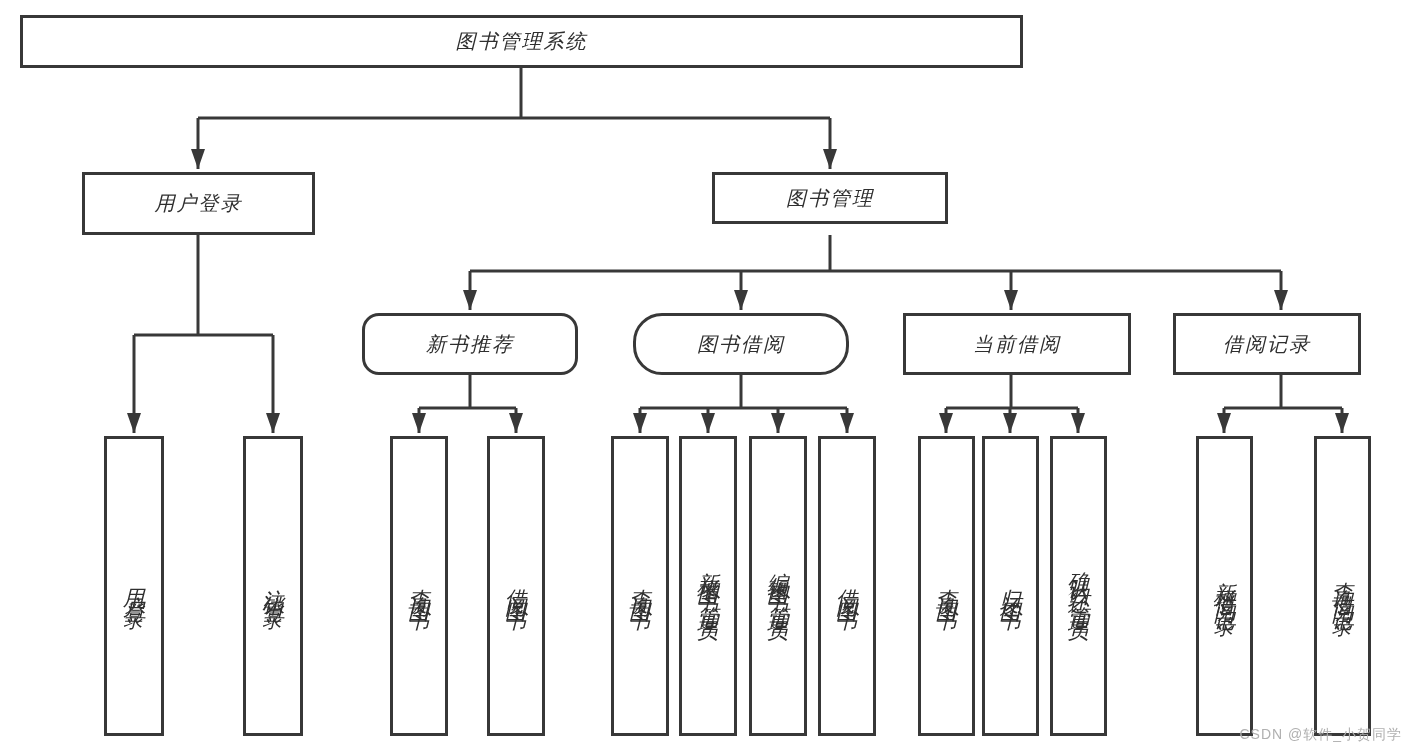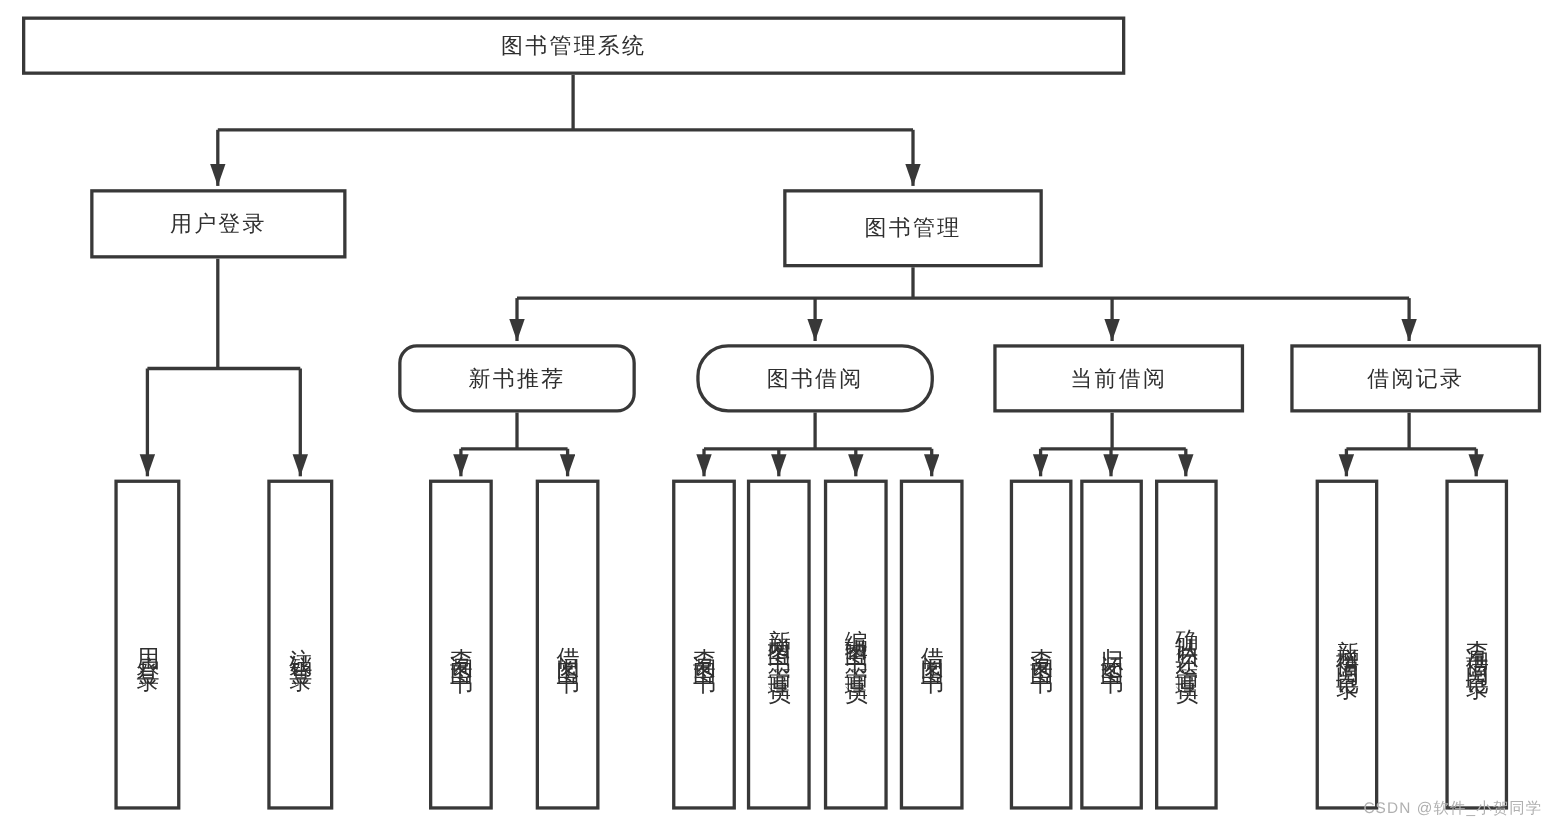--- a/index.html
+++ b/index.html
@@ -26,20 +26,21 @@
     position: absolute;
     box-sizing: border-box;
     background: #ffffff;
     border: 3px solid #383838;
     color: #2f2f2f;
     display: flex;
     align-items: center;
     justify-content: center;
     text-align: center;
     z-index: 2;
+    font-style: italic;
   }
   .node.h {
     font-size: 20px;
     letter-spacing: 2px;
     white-space: nowrap;
   }
   .node.v {
     writing-mode: vertical-lr;
     text-orientation: mixed;
     font-size: 21px;
@@ -115,26 +116,26 @@
         <path d="M1224 408 H1342"></path>
         <path d="M1224 408 V433" marker-end="url(#arw)"></path>
         <path d="M1342 408 V433" marker-end="url(#arw)"></path>
       </g>
     </g>
   </svg>
 
   <div class="node h" style="left:20px; top:15px; width:1003px; height:53px;">图书管理系统</div>
 
   <div class="node h" style="left:82px; top:172px; width:233px; height:63px;">用户登录</div>
-  <div class="node h" style="left:712px; top:172px; width:236px; height:71px;">图书管理</div>
+  <div class="node h" style="left:712px; top:172px; width:236px; height:52px;">图书管理</div>
 
   <div class="node h" style="left:362px; top:313px; width:216px; height:62px;border-radius:17px;">新书推荐</div>
   <div class="node h" style="left:633px; top:313px; width:216px; height:62px;border-radius:29px;">图书借阅</div>
   <div class="node h" style="left:903px; top:313px; width:228px; height:62px;">当前借阅</div>
-  <div class="node h" style="left:1173px; top:313px; width:228px; height:62px;">借阅记录</div>
+  <div class="node h" style="left:1173px; top:313px; width:188px; height:62px;">借阅记录</div>
 
   <div class="node v" style="left:104px; top:436px; width:60px; height:300px;">用户登录</div>
   <div class="node v" style="left:243px; top:436px; width:60px; height:300px;">注销登录</div>
 
   <div class="node v" style="left:390px; top:436px; width:58px; height:300px;">查询图书</div>
   <div class="node v" style="left:487px; top:436px; width:58px; height:300px;">借阅图书</div>
 
   <div class="node v" style="left:611px; top:436px; width:58px; height:300px;">查询图书</div>
   <div class="node v" style="left:679px; top:436px; width:58px; height:300px;">新增图书（管理员）</div>
   <div class="node v" style="left:749px; top:436px; width:58px; height:300px;">编辑图书（管理员）</div>

